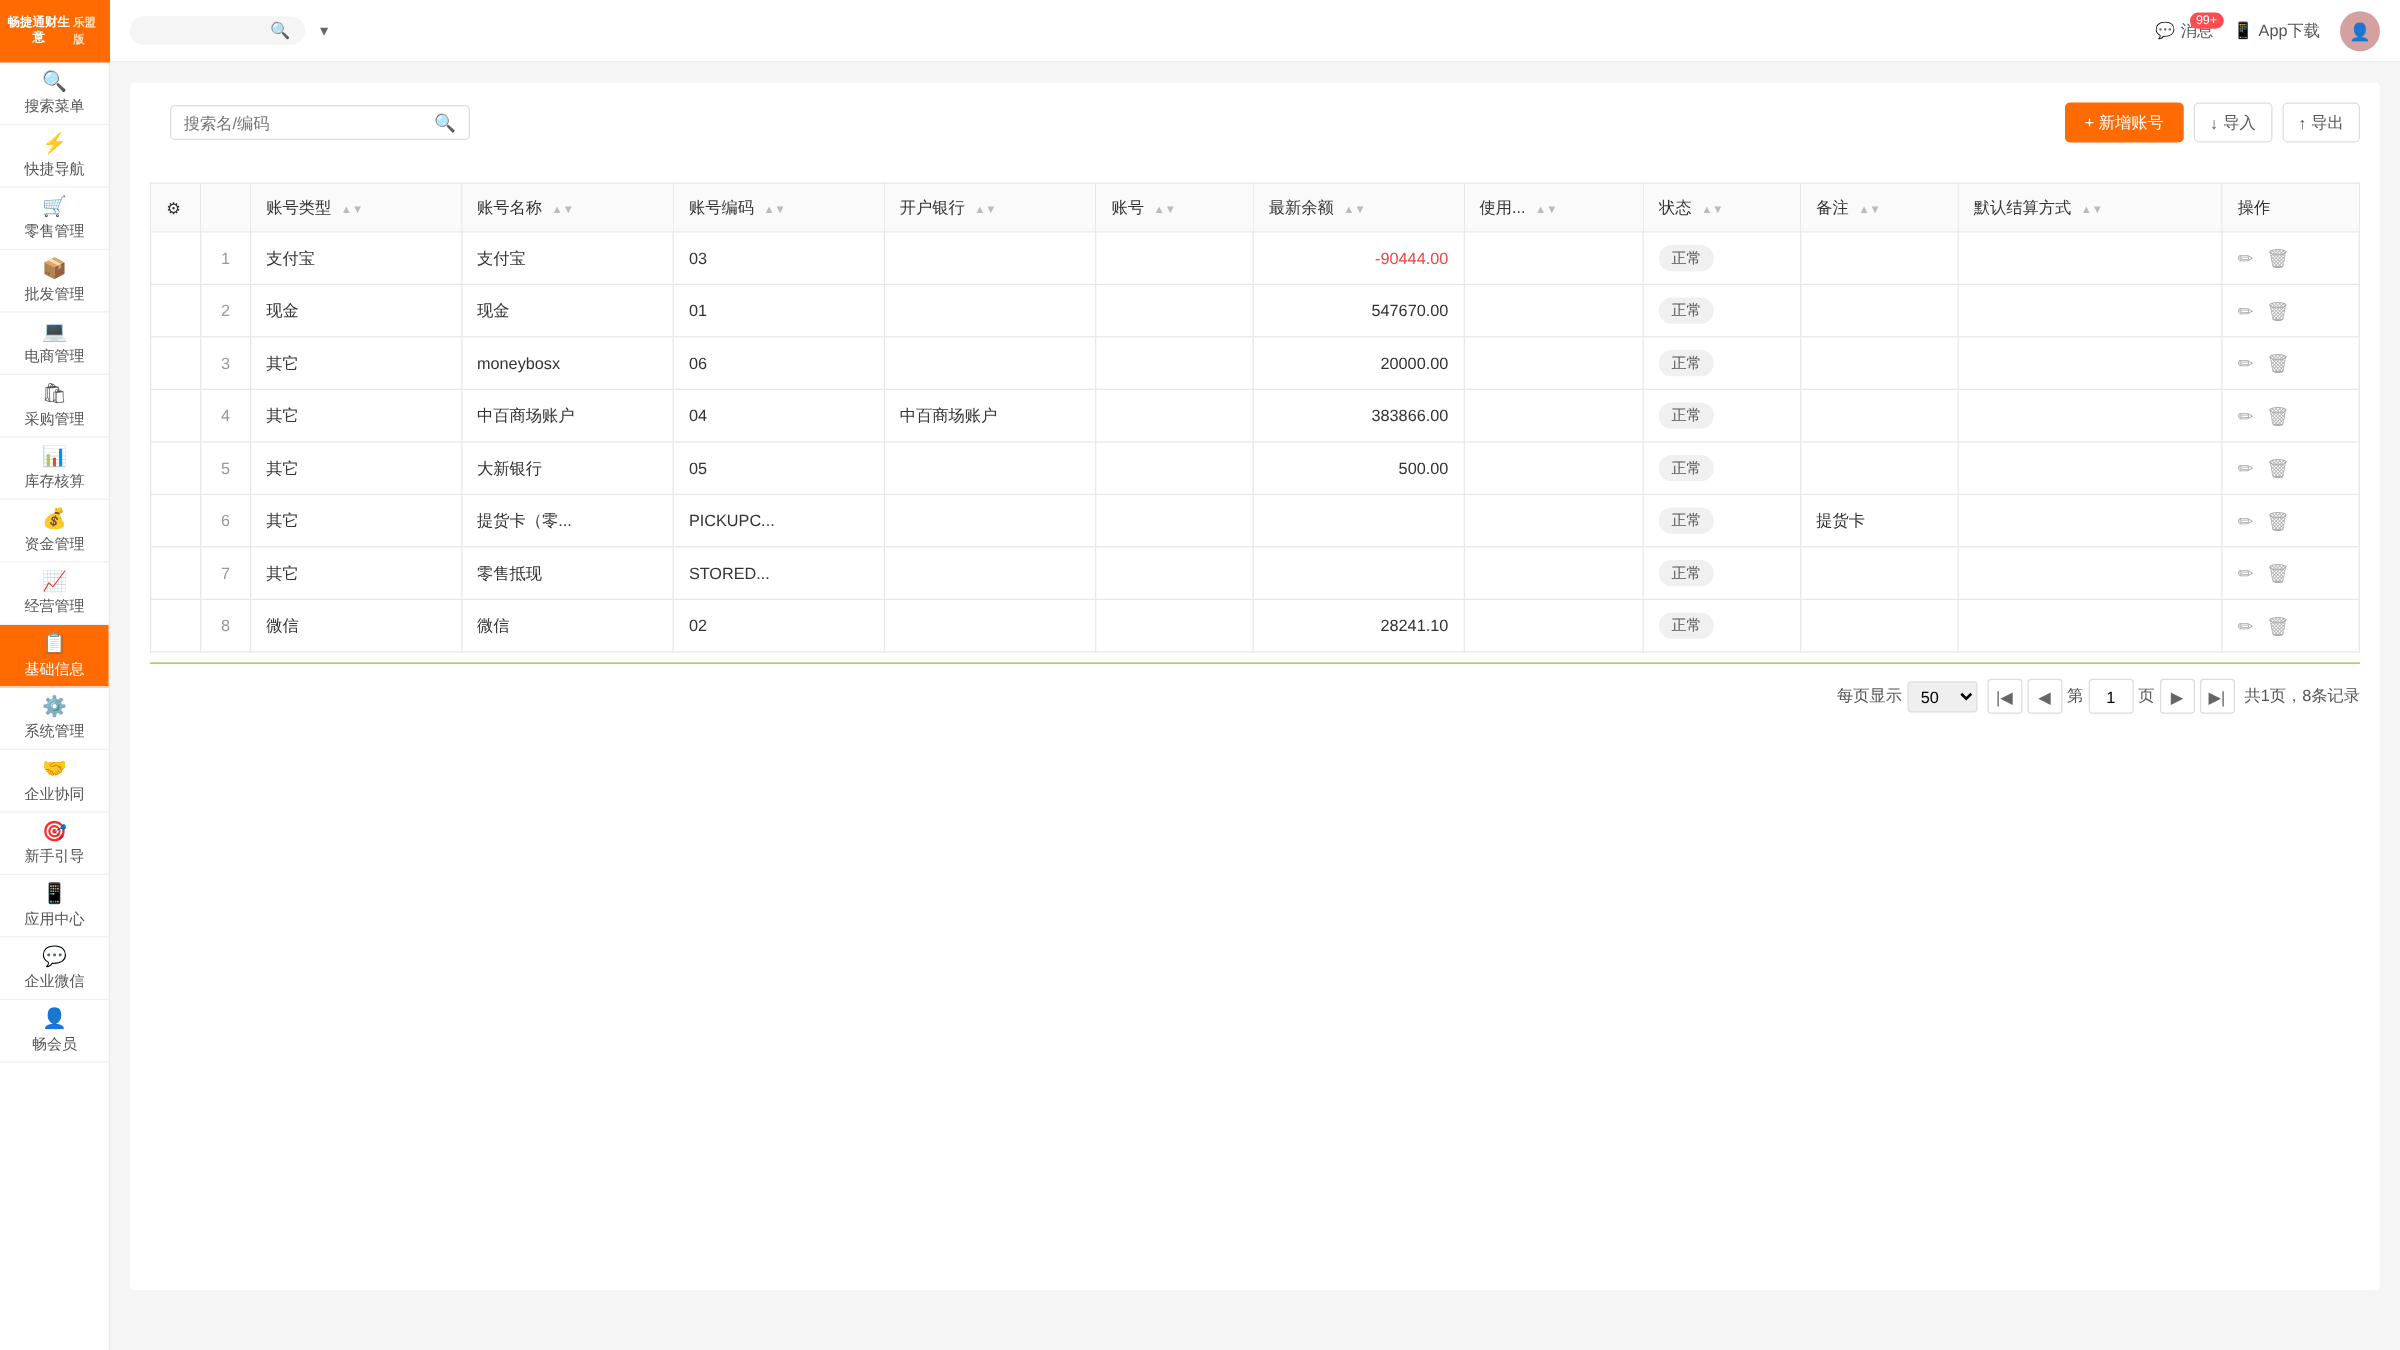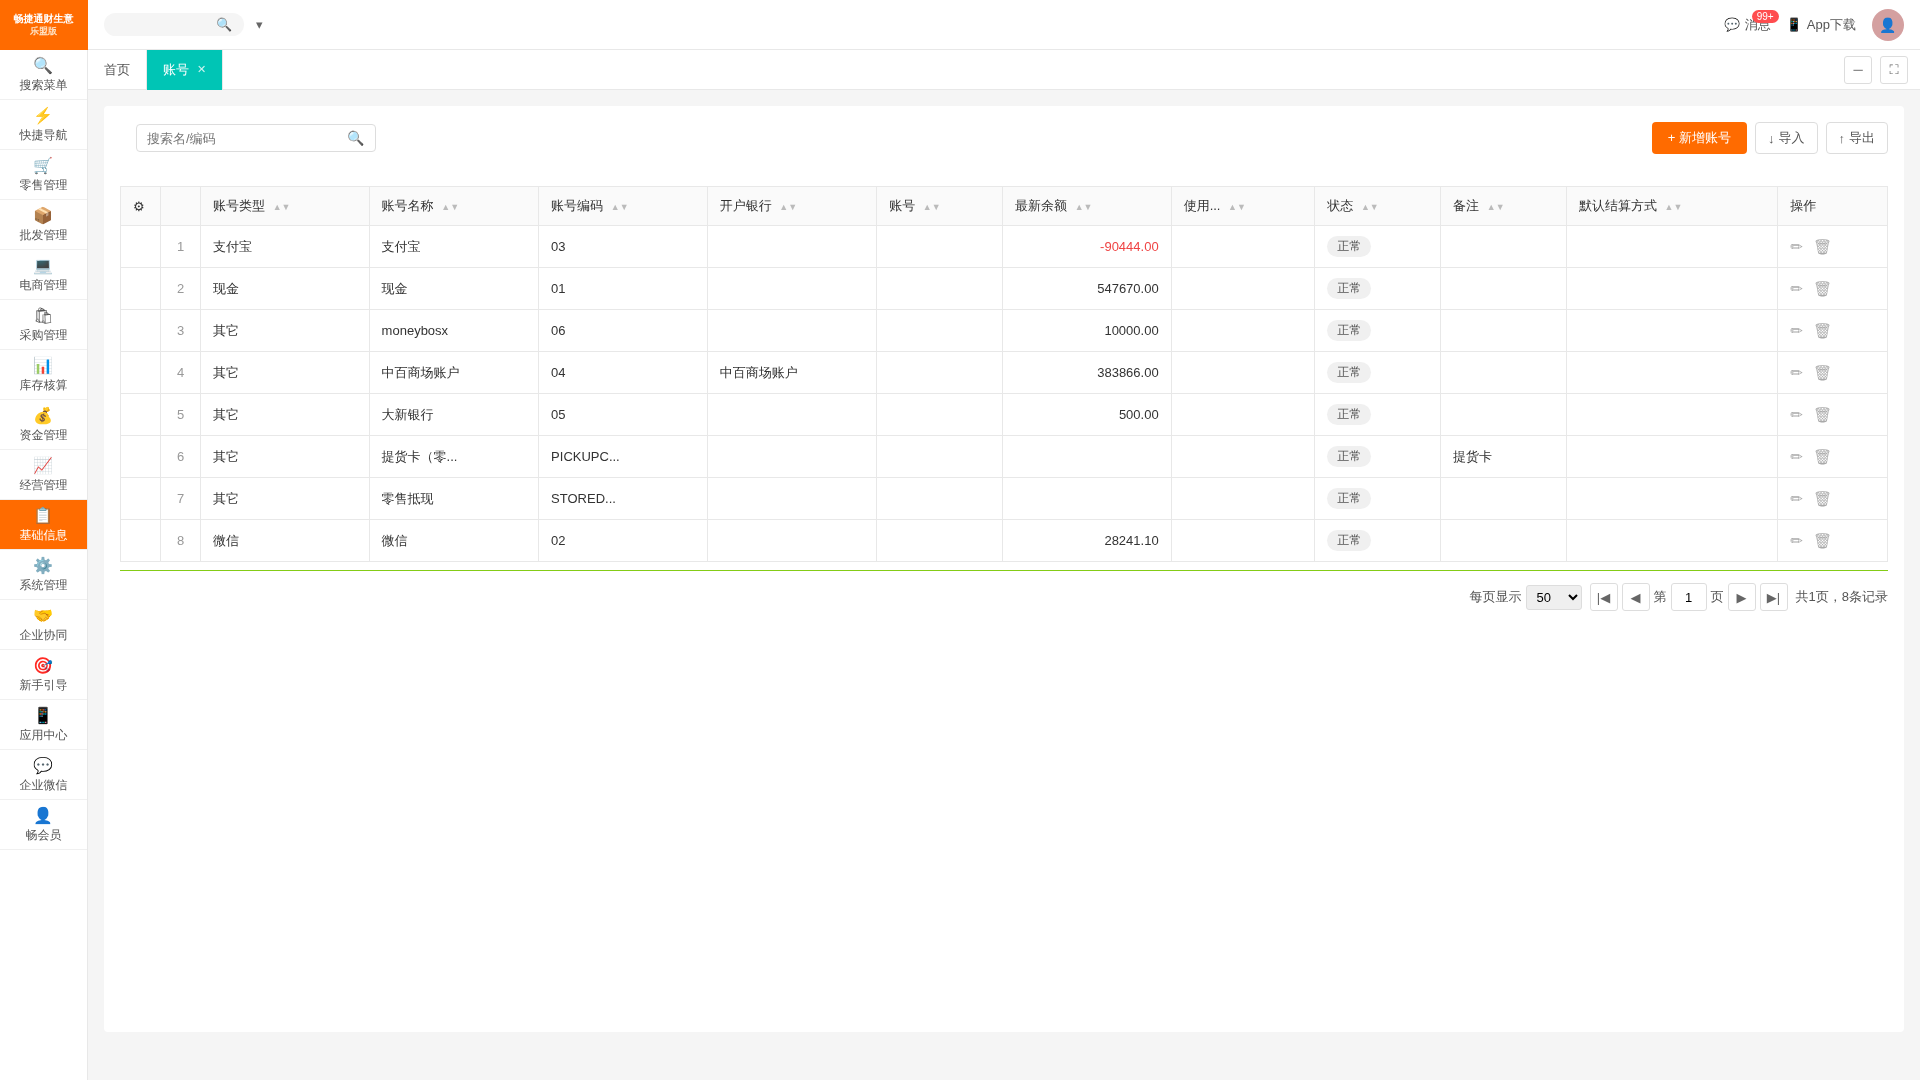--- a/index.html
+++ b/index.html
@@ -19,21 +19,21 @@
     .sidebar-logo {
       width: 88px;
       height: 50px;
       background: #ff6b00;
       display: flex;
       align-items: center;
       justify-content: center;
       color: #fff;
       font-size: 11px;
       font-weight: bold;
-      flex-direction: column;
+      flex-direction: row;
       padding: 4px;
     }
     .logo-text { font-size: 10px; color: #fff; line-height: 1.2; text-align: center; }
     .logo-sub { font-size: 9px; color: #ffe0c0; }
     .sidebar-nav {
       width: 100%;
       display: flex;
       flex-direction: column;
       align-items: center;
       flex: 1;
@@ -478,33 +478,20 @@
         <span class="badge">99+</span>
       </div>
       <div class="download-btn">
         <span>📱</span>
         <span>App下载</span>
       </div>
       <div class="avatar">👤</div>
     </div>
   </div>
 
-  <div class="tab-bar">
-    <div class="tab-item">
-      <span>首页</span>
-    </div>
-    <div class="tab-item active">
-      <span>账号</span>
-      <span class="tab-close">✕</span>
-    </div>
-    <div class="tab-controls">
-      <button class="tab-ctrl-btn">─</button>
-      <button class="tab-ctrl-btn">⛶</button>
-    </div>
-  </div>
 
   <div class="content-area">
     <div class="content-inner">
 
       <div class="toolbar">
         <div class="search-box">
           <input type="text" placeholder="搜索名/编码" style="">
           <span class="search-icon">🔍</span>
         </div>
         <div class="toolbar-right">
@@ -580,21 +567,21 @@
     </td>
   </tr>
             <tr>
     <td class="row-num settings-col"></td>
     <td class="row-num">3</td>
     <td>其它</td>
     <td>moneybosx</td>
     <td>06</td>
     <td></td>
     <td></td>
-    <td style="text-align:right;">10000.00</td>
+    <td style="text-align:right;">20000.00</td>
     <td></td>
     <td><span class="status-badge status-normal">正常</span></td>
     <td></td>
     <td></td>
     <td>
       <div class="action-icons">
         <span class="action-icon" title="编辑">✏</span>
         <span class="action-icon" title="删除">🗑</span>
       </div>
     </td>

